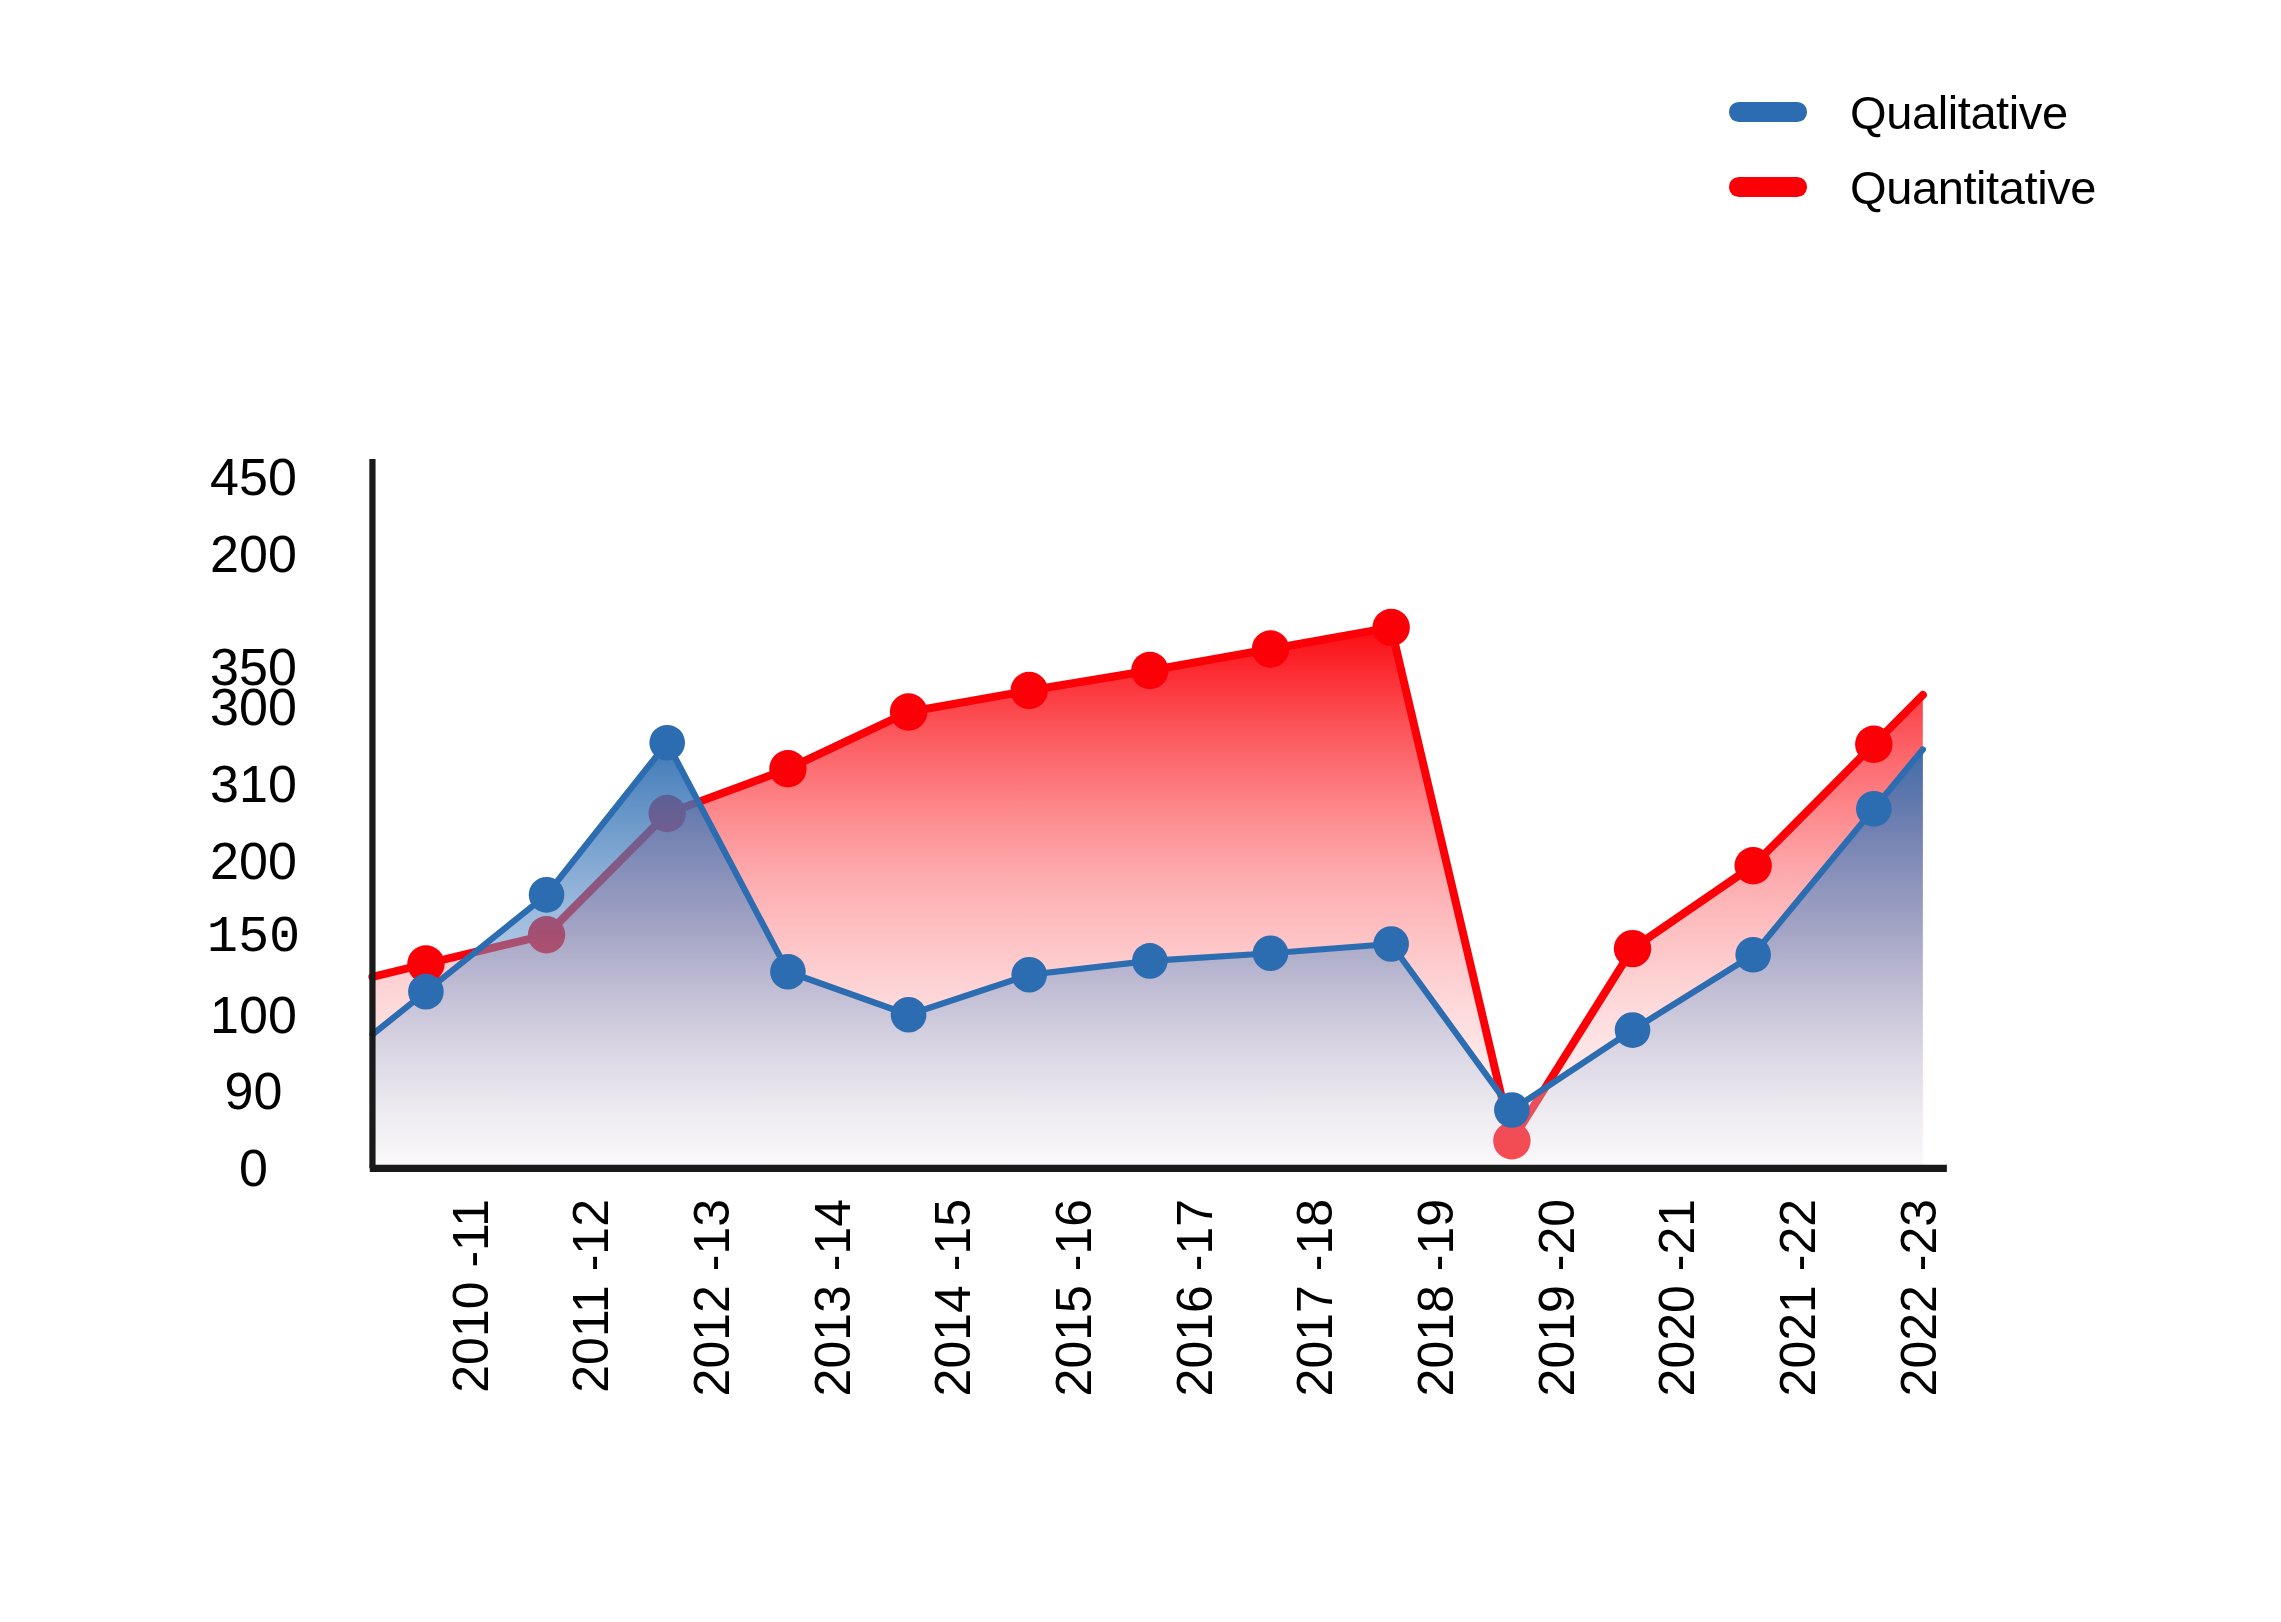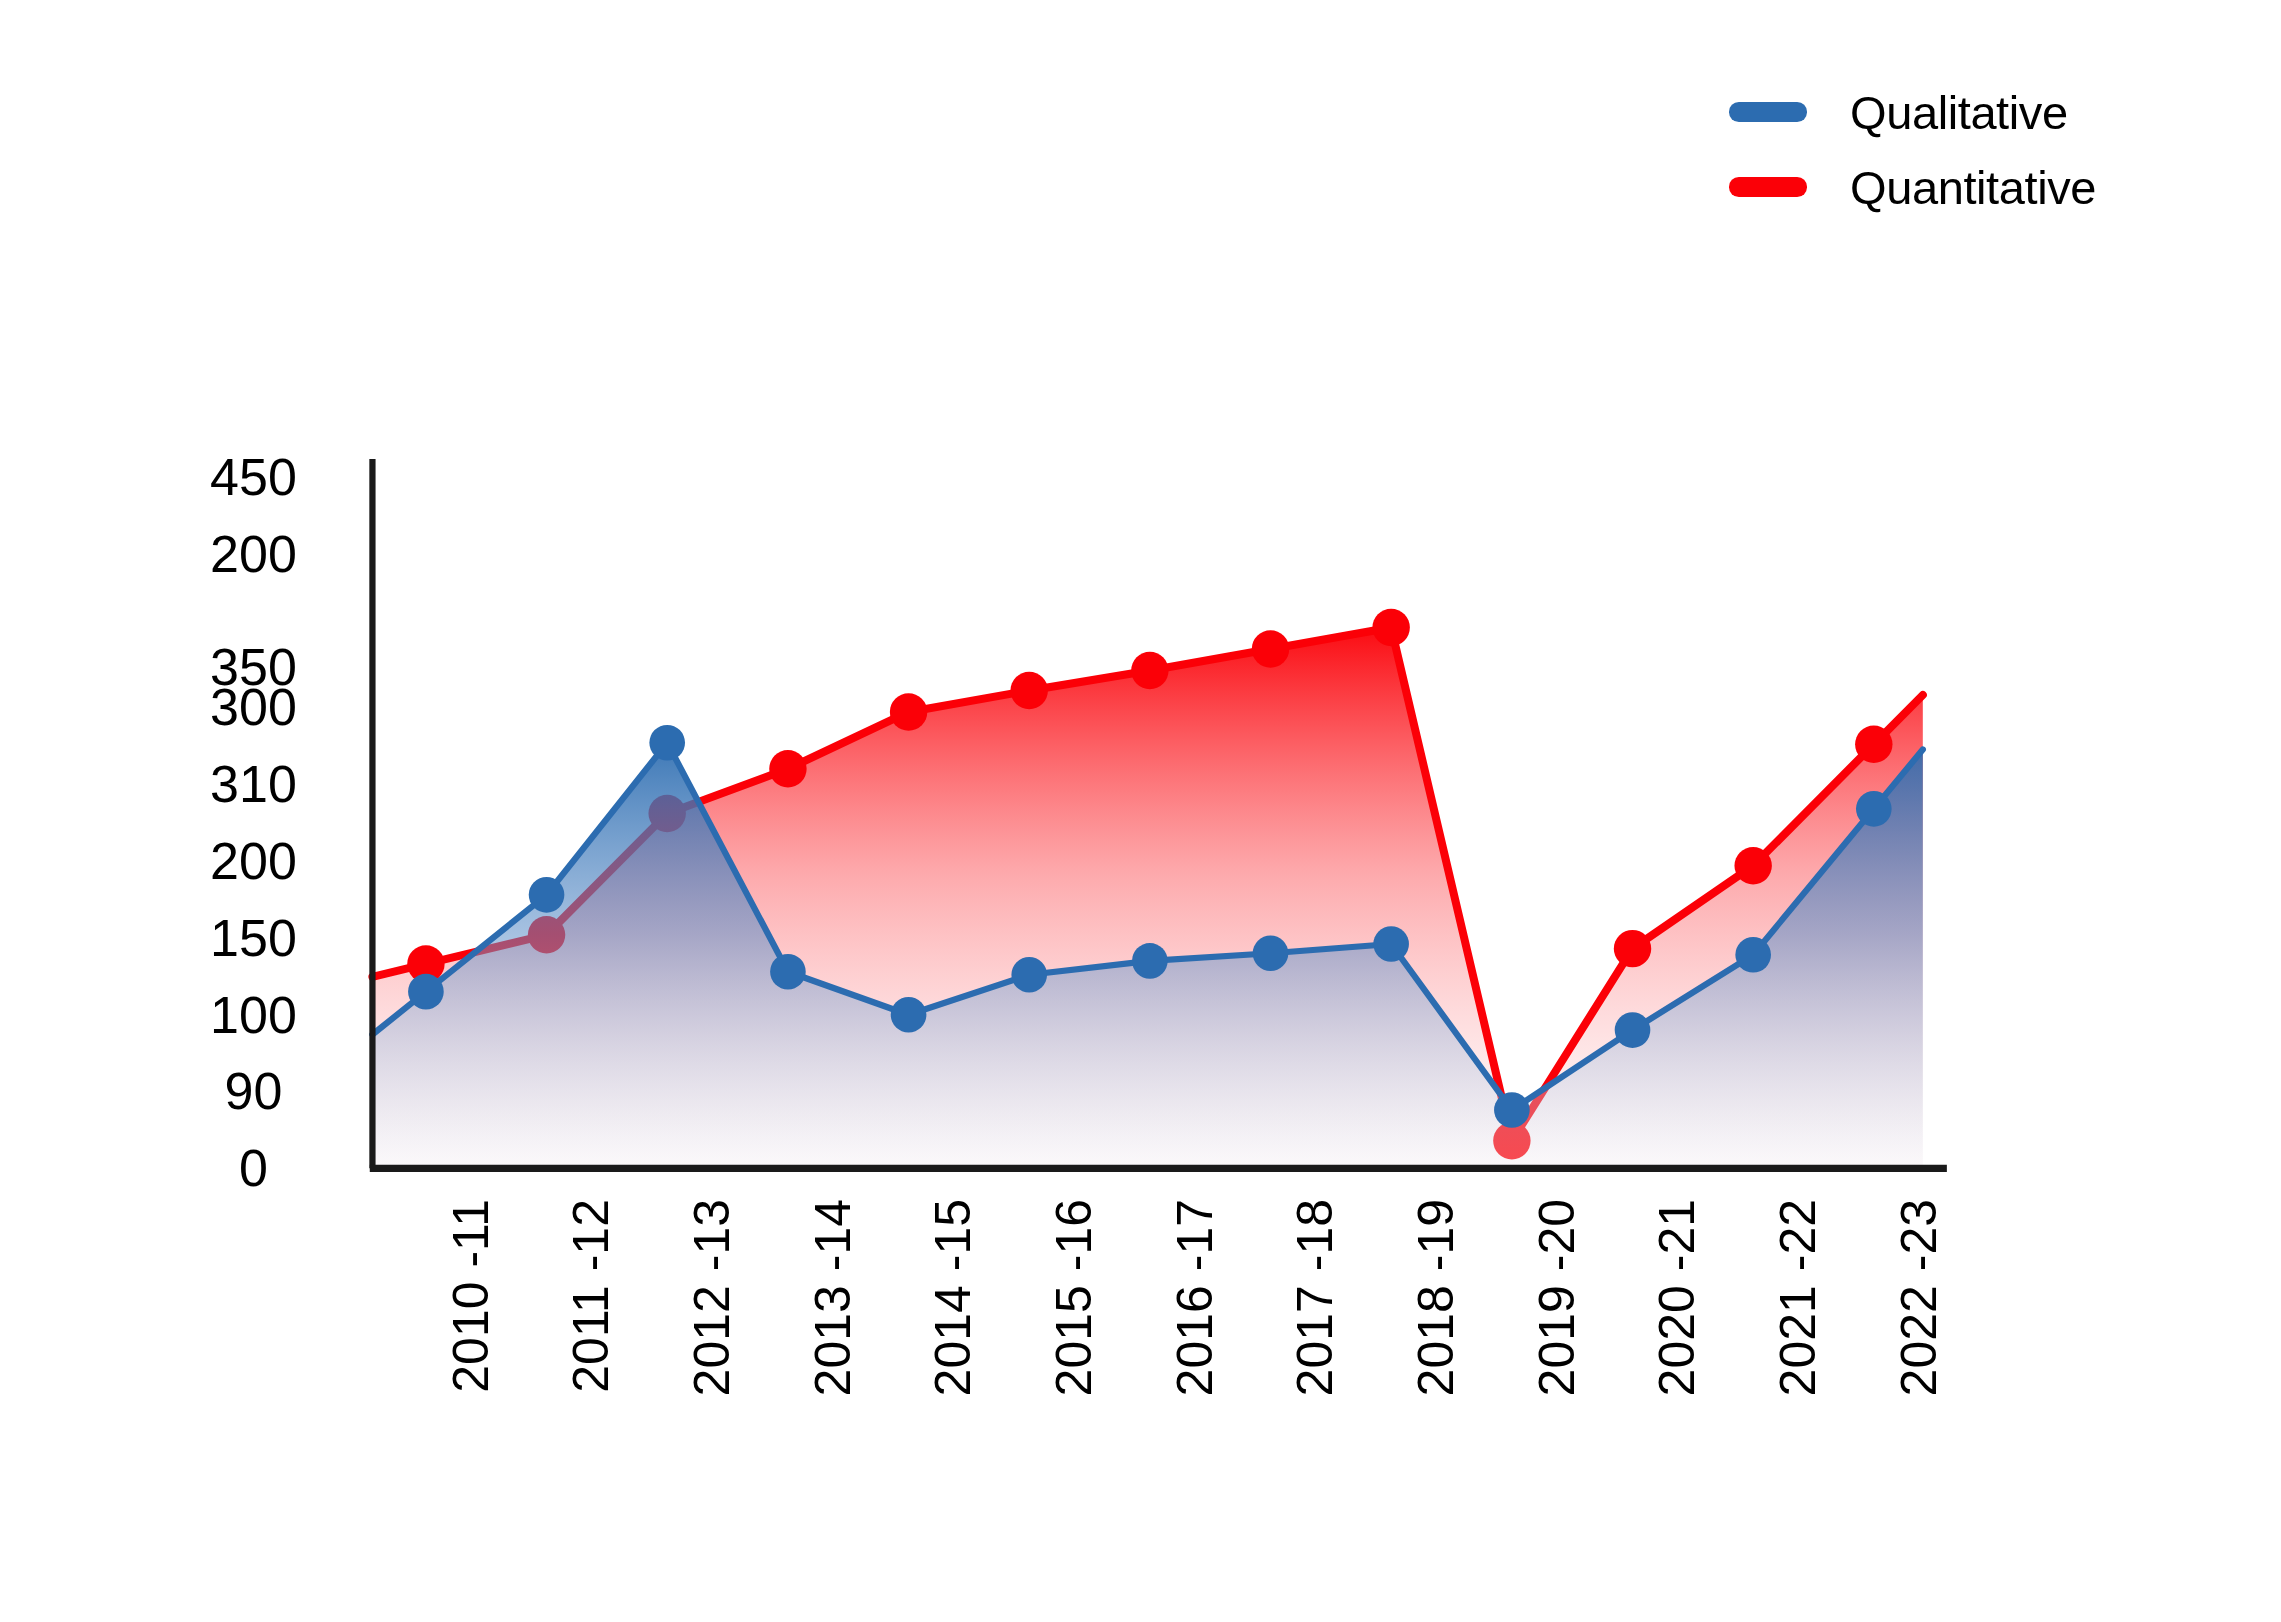--- a/index.html
+++ b/index.html
@@ -170,21 +170,21 @@
     </svg>
   </div>
 
   <div class="ytick-holder">
       <div class="ytick" style="top: 477px;">450</div>
       <div class="ytick" style="top: 554px;">200</div>
       <div class="ytick" style="top: 667px;">350</div>
       <div class="ytick" style="top: 707px;">300</div>
       <div class="ytick" style="top: 784px;">310</div>
       <div class="ytick" style="top: 861px;">200</div>
-      <div class="ytick" style="top: 938px;">150</div>
+      <div class="ytick" style="top: 938px; font-family: Liberation Mono, monospace;">150</div>
       <div class="ytick" style="top: 1015px;">100</div>
       <div class="ytick" style="top: 1091px;">90</div>
       <div class="ytick" style="top: 1168px;">0</div>
     </div>
 
   <div class="xtick-holder">
       <div class="xtick" style="left: 446px;">2010 -11</div>
       <div class="xtick" style="left: 566px;">2011 -12</div>
       <div class="xtick" style="left: 687px;">2012 -13</div>
       <div class="xtick" style="left: 808px;">2013 -14</div>

